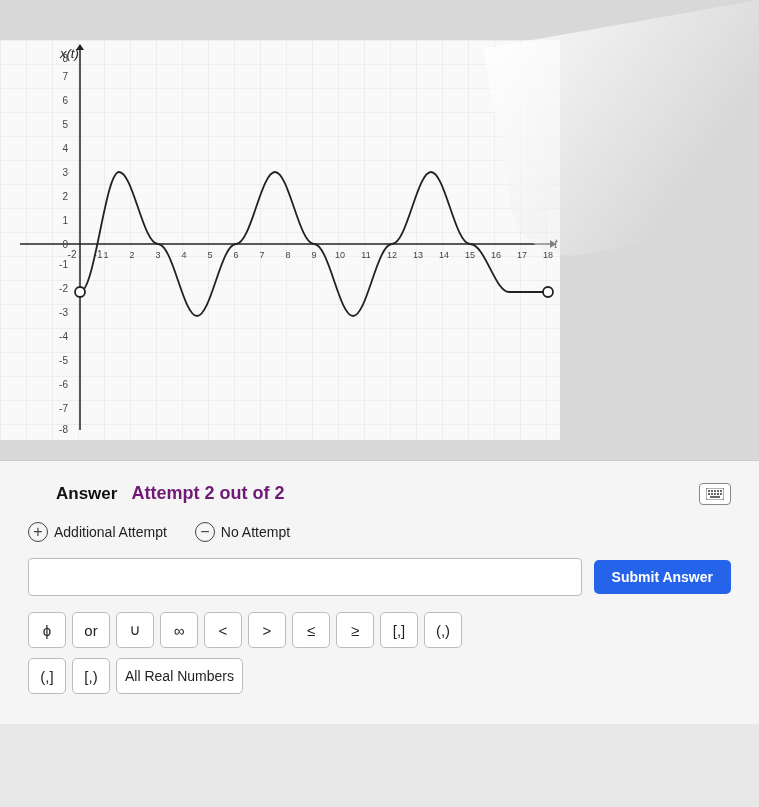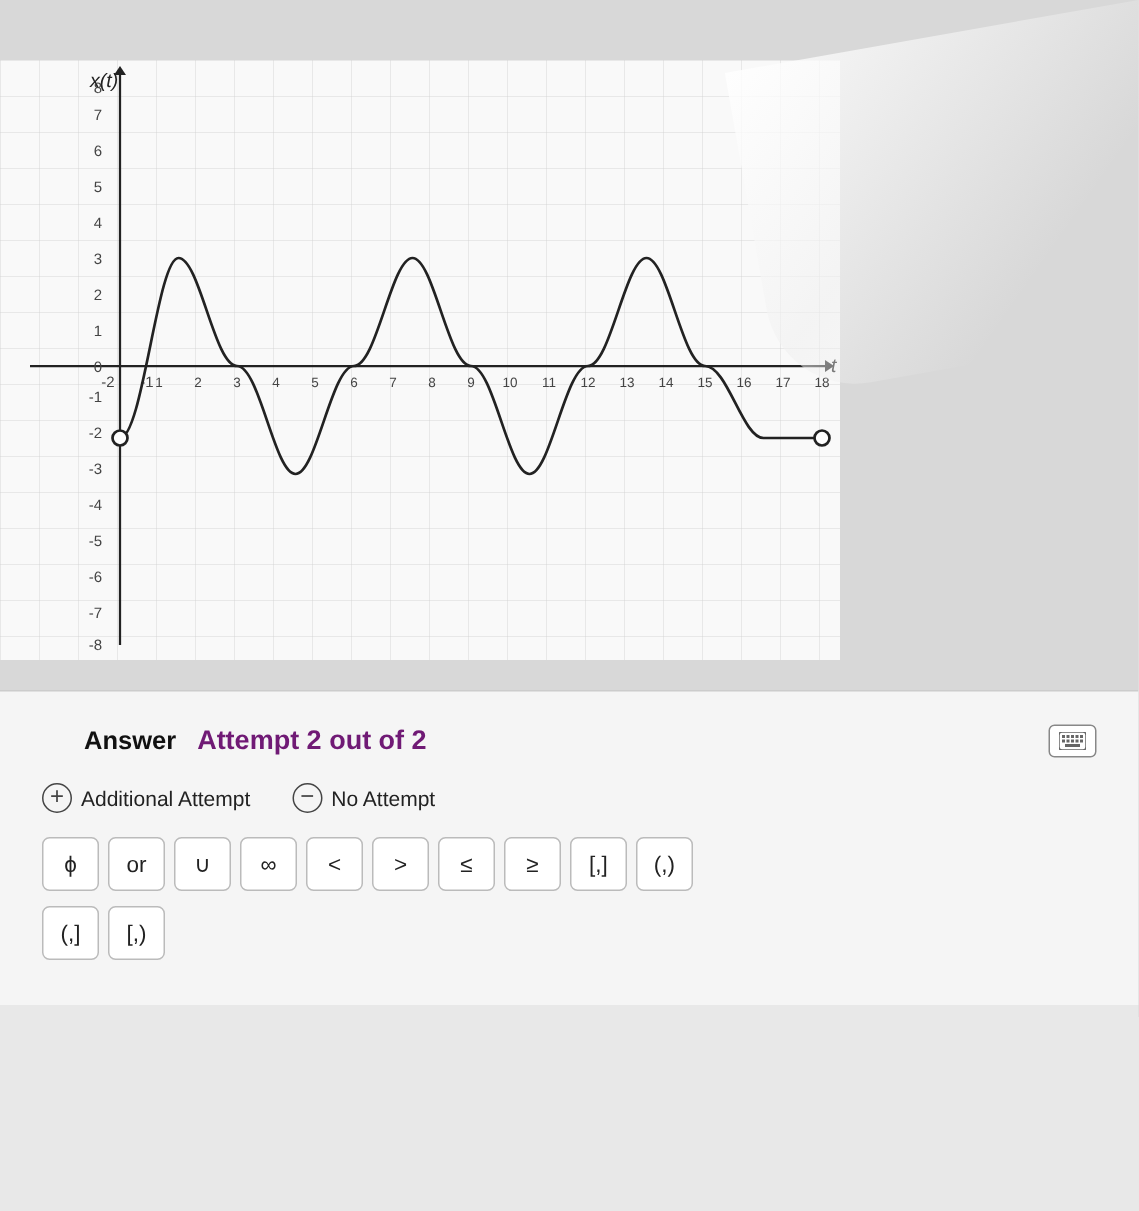--- a/index.html
+++ b/index.html
@@ -310,31 +310,36 @@
     <button class="solution-btn">
       <div class="circle-plus">+</div>
       <span>Additional Attempt</span>
     </button>
     <button class="solution-btn">
       <div class="circle-minus">−</div>
       <span>No Attempt</span>
     </button>
   </div>
 
+  <div class="input-submit-row">
+    <input class="answer-input" type="text" placeholder="" style="">
+    <button class="submit-btn">Submit Answer</button>
+  </div>
 
   <div class="symbol-row">
     <button class="sym-btn">ϕ</button>
     <button class="sym-btn">or</button>
     <button class="sym-btn">∪</button>
     <button class="sym-btn">∞</button>
     <button class="sym-btn">&lt;</button>
     <button class="sym-btn">&gt;</button>
     <button class="sym-btn">≤</button>
     <button class="sym-btn">≥</button>
     <button class="sym-btn">[,]</button>
     <button class="sym-btn">(,)</button>
   </div>
 
   <div class="symbol-row">
     <button class="sym-btn">(,]</button>
     <button class="sym-btn">[,)</button>
+    <button class="sym-btn wide">All Real Numbers</button>
   </div>
 </div>
 
 </body></html>

